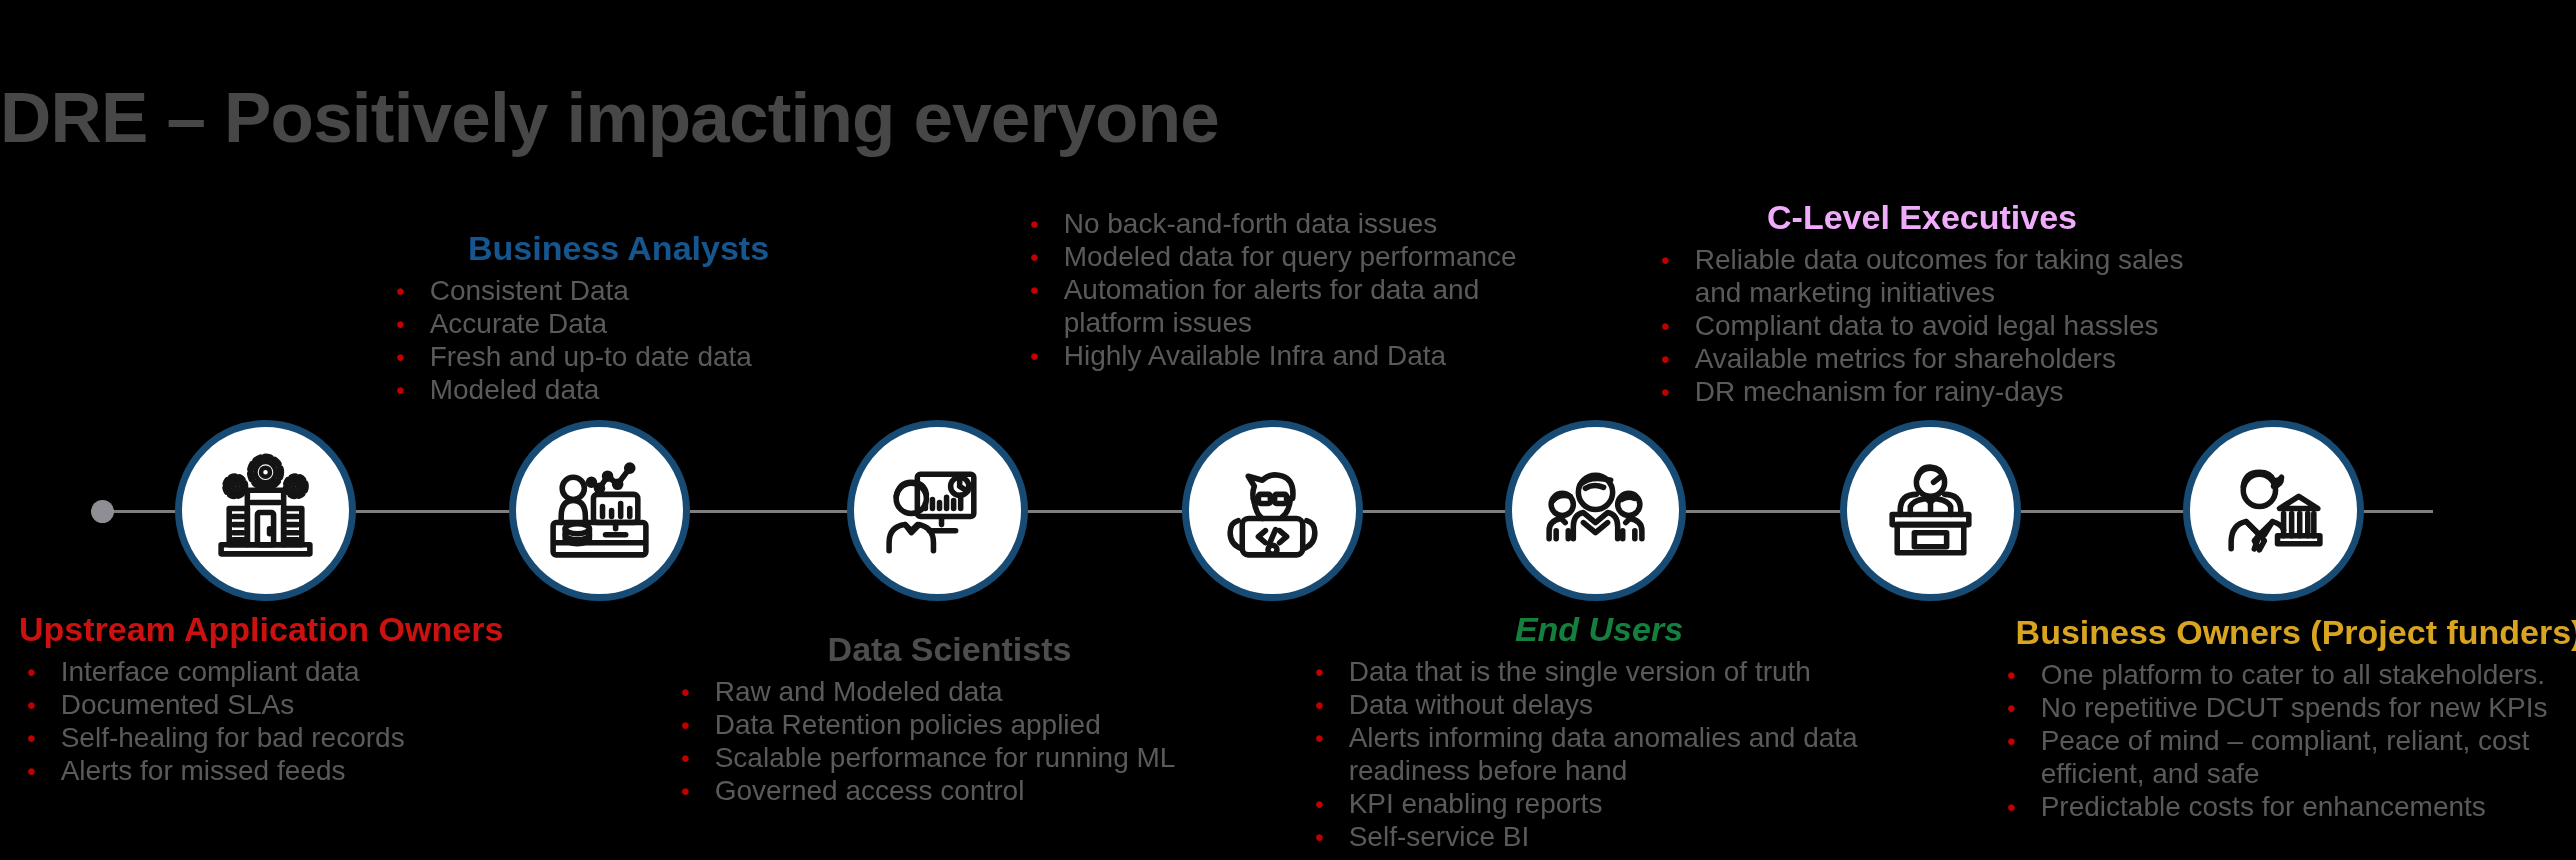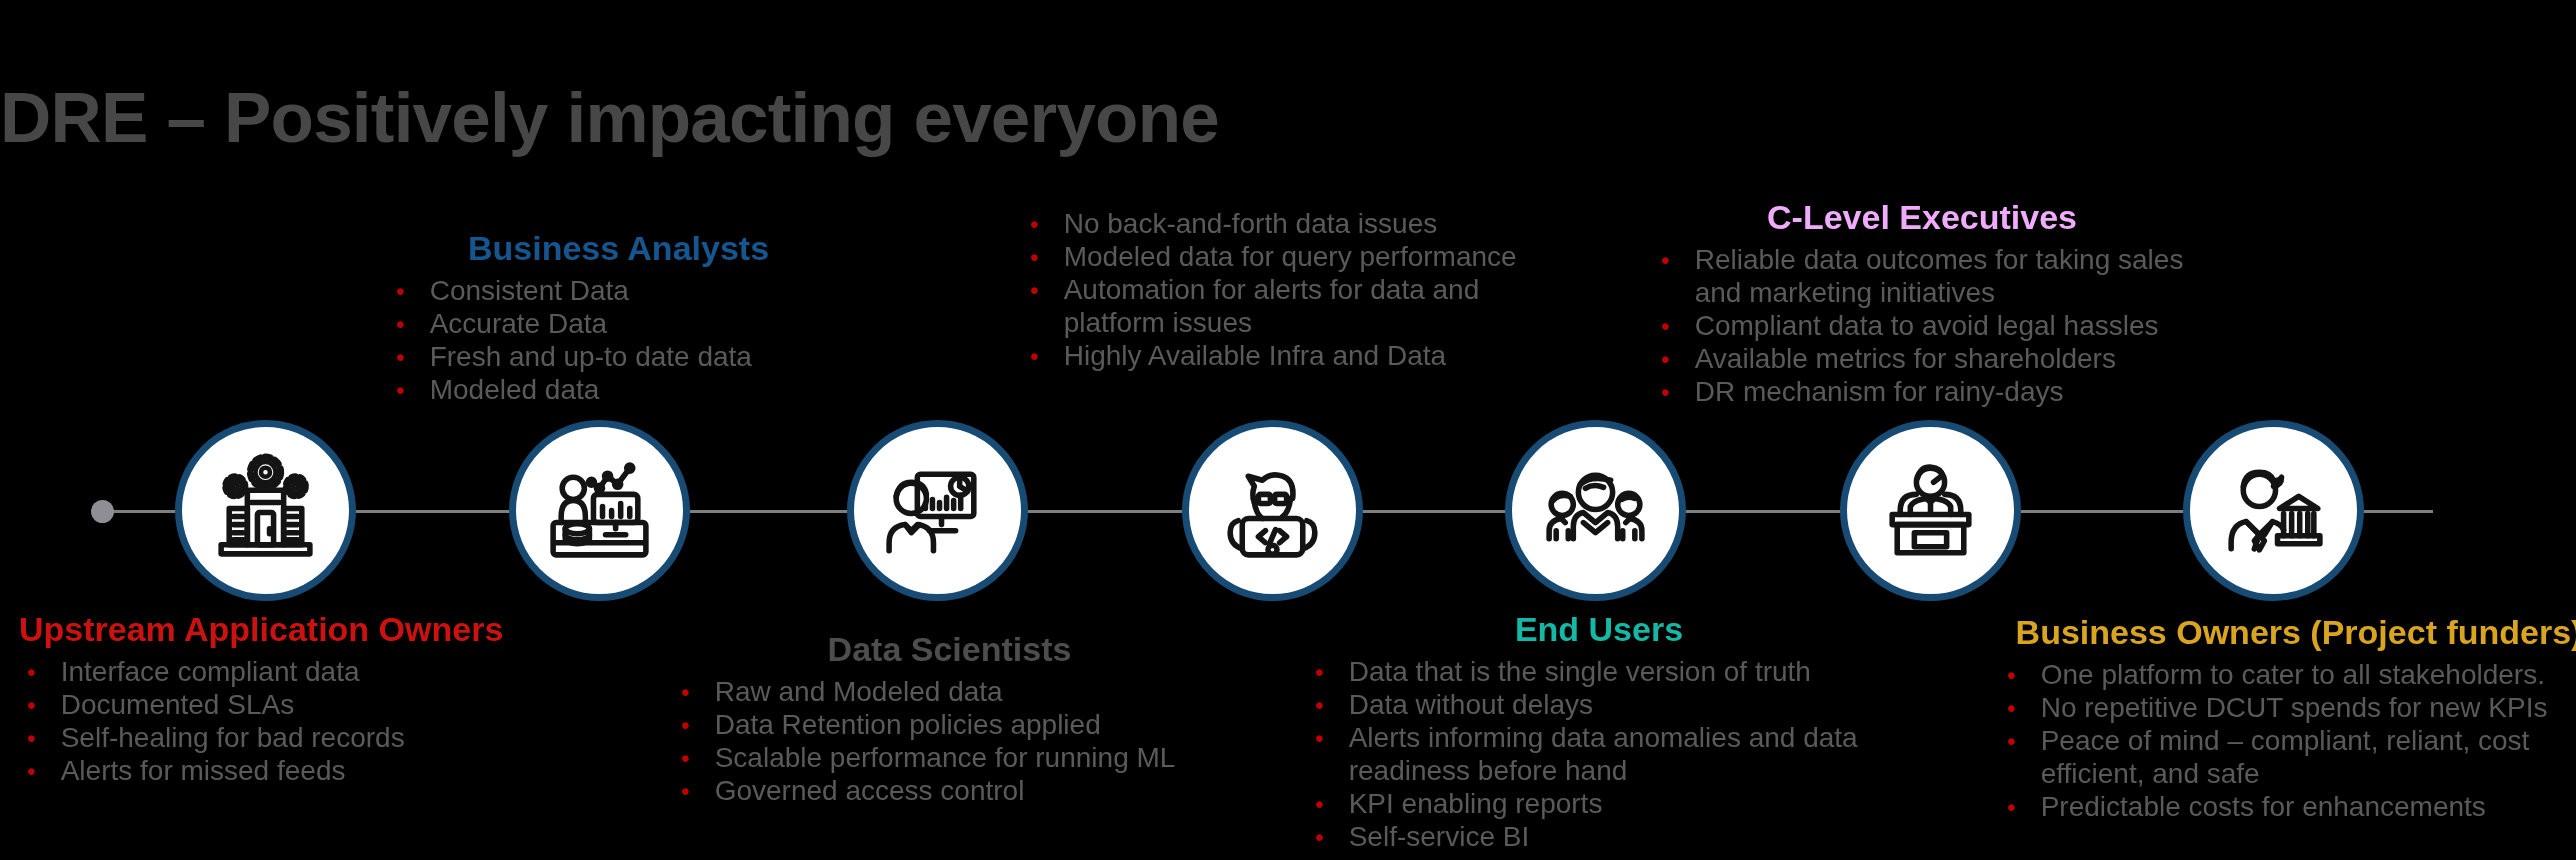--- a/index.html
+++ b/index.html
@@ -249,21 +249,21 @@
           <span class="btxt">Automation for alerts for data and platform issues</span>
         </li>
       <li>
           <span class="mk">●</span>
           <span class="btxt">Highly Available Infra and Data</span>
         </li>
     </ul>
   </section>
 
   <section class="group" style="left:1307px;top:609px;width:584px">
-    <h2 class="g-title" style="color: #14b8a6;">End Users</h2>
+    <h2 class="g-title" style="color: #15803d; font-style: italic;">End Users</h2>
     <ul class="g-bullets">
       <li>
           <span class="mk">●</span>
           <span class="btxt">Data that is the single version of truth</span>
         </li>
       <li>
           <span class="mk">●</span>
           <span class="btxt">Data without delays</span>
         </li>
       <li>

